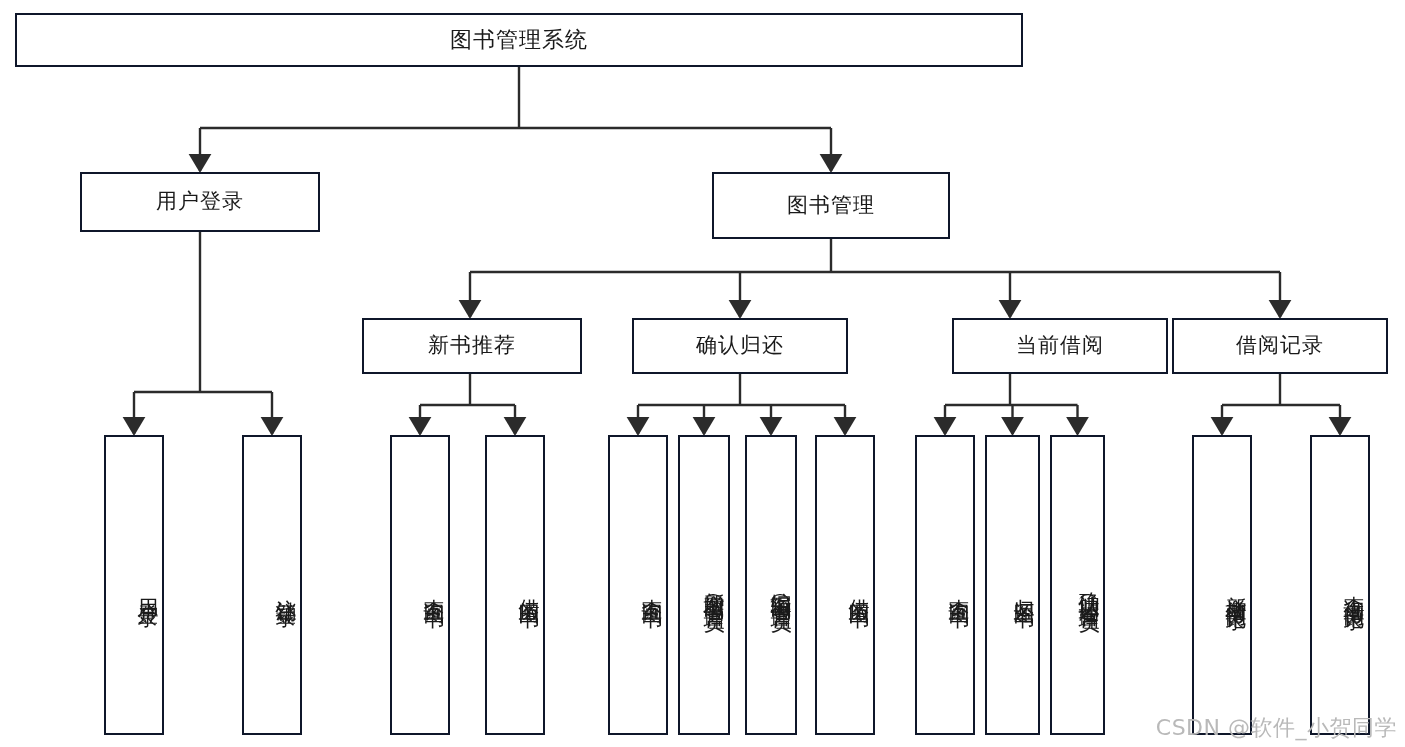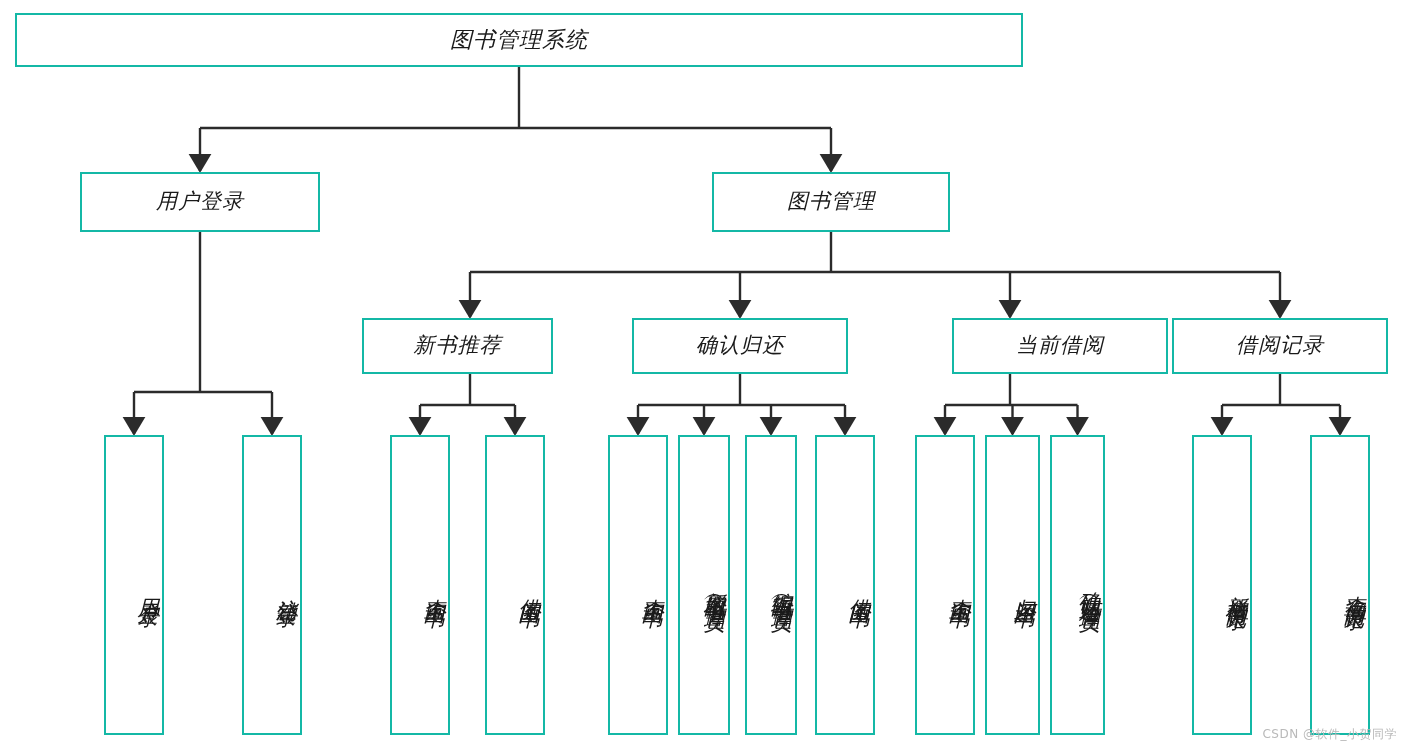--- a/index.html
+++ b/index.html
@@ -21,28 +21,27 @@
     position: absolute;
     left: 0;
     top: 0;
     width: 1405px;
     height: 747px;
     pointer-events: none;
   }
   .node {
     position: absolute;
     box-sizing: border-box;
-    border: 2px solid #14b8a6;
+    border: 2px solid #0f172a;
     background: #ffffff;
     display: flex;
     align-items: center;
     justify-content: center;
     color: #1a1a1a;
     text-align: center;
-    font-style: italic;
   }
   .node.horiz {
     font-size: 21px;
     letter-spacing: 1px;
     line-height: 1.2;
   }
   .node.vert {
     writing-mode: vertical-rl;
     text-orientation: upright;
     font-size: 21px;
@@ -57,21 +56,21 @@
     display: block;
     white-space: nowrap;
   }
   #root-node {
     font-size: 22px;
   }
   #watermark {
     position: absolute;
     right: 8px;
     bottom: 4px;
-    font-size: 12px;
+    font-size: 22px;
     color: #b9b9b9;
     letter-spacing: 0.5px;
     white-space: nowrap;
   }
 </style>
 </head>
 <body>
 
 <div id="stage">
 
@@ -118,24 +117,24 @@
       </g>
   </svg>
 
   <div id="node-layer">
       <div class="node horiz" id="root-node" style="left: 15px; top: 13px; width: 1008px; height: 54px;">
         <span class="htext">图书管理系统</span>
       </div>
       <div class="node horiz" id="user-login" style="left: 80px; top: 172px; width: 240px; height: 60px;">
         <span class="htext">用户登录</span>
       </div>
-      <div class="node horiz" id="book-manage" style="left: 712px; top: 172px; width: 238px; height: 60px;">
+      <div class="node horiz" id="book-manage" style="left: 712px; top: 172px; width: 238px; height: 67px;">
         <span class="htext">图书管理</span>
       </div>
-      <div class="node horiz" id="new-book-recommend" style="left: 362px; top: 318px; width: 191px; height: 56px;">
+      <div class="node horiz" id="new-book-recommend" style="left: 362px; top: 318px; width: 220px; height: 56px;">
         <span class="htext">新书推荐</span>
       </div>
       <div class="node horiz" id="book-borrow" style="left: 632px; top: 318px; width: 216px; height: 56px;">
         <span class="htext">确认归还</span>
       </div>
       <div class="node horiz" id="current-borrow" style="left: 952px; top: 318px; width: 216px; height: 56px;">
         <span class="htext">当前借阅</span>
       </div>
       <div class="node horiz" id="borrow-record" style="left: 1172px; top: 318px; width: 216px; height: 56px;">
         <span class="htext">借阅记录</span>

